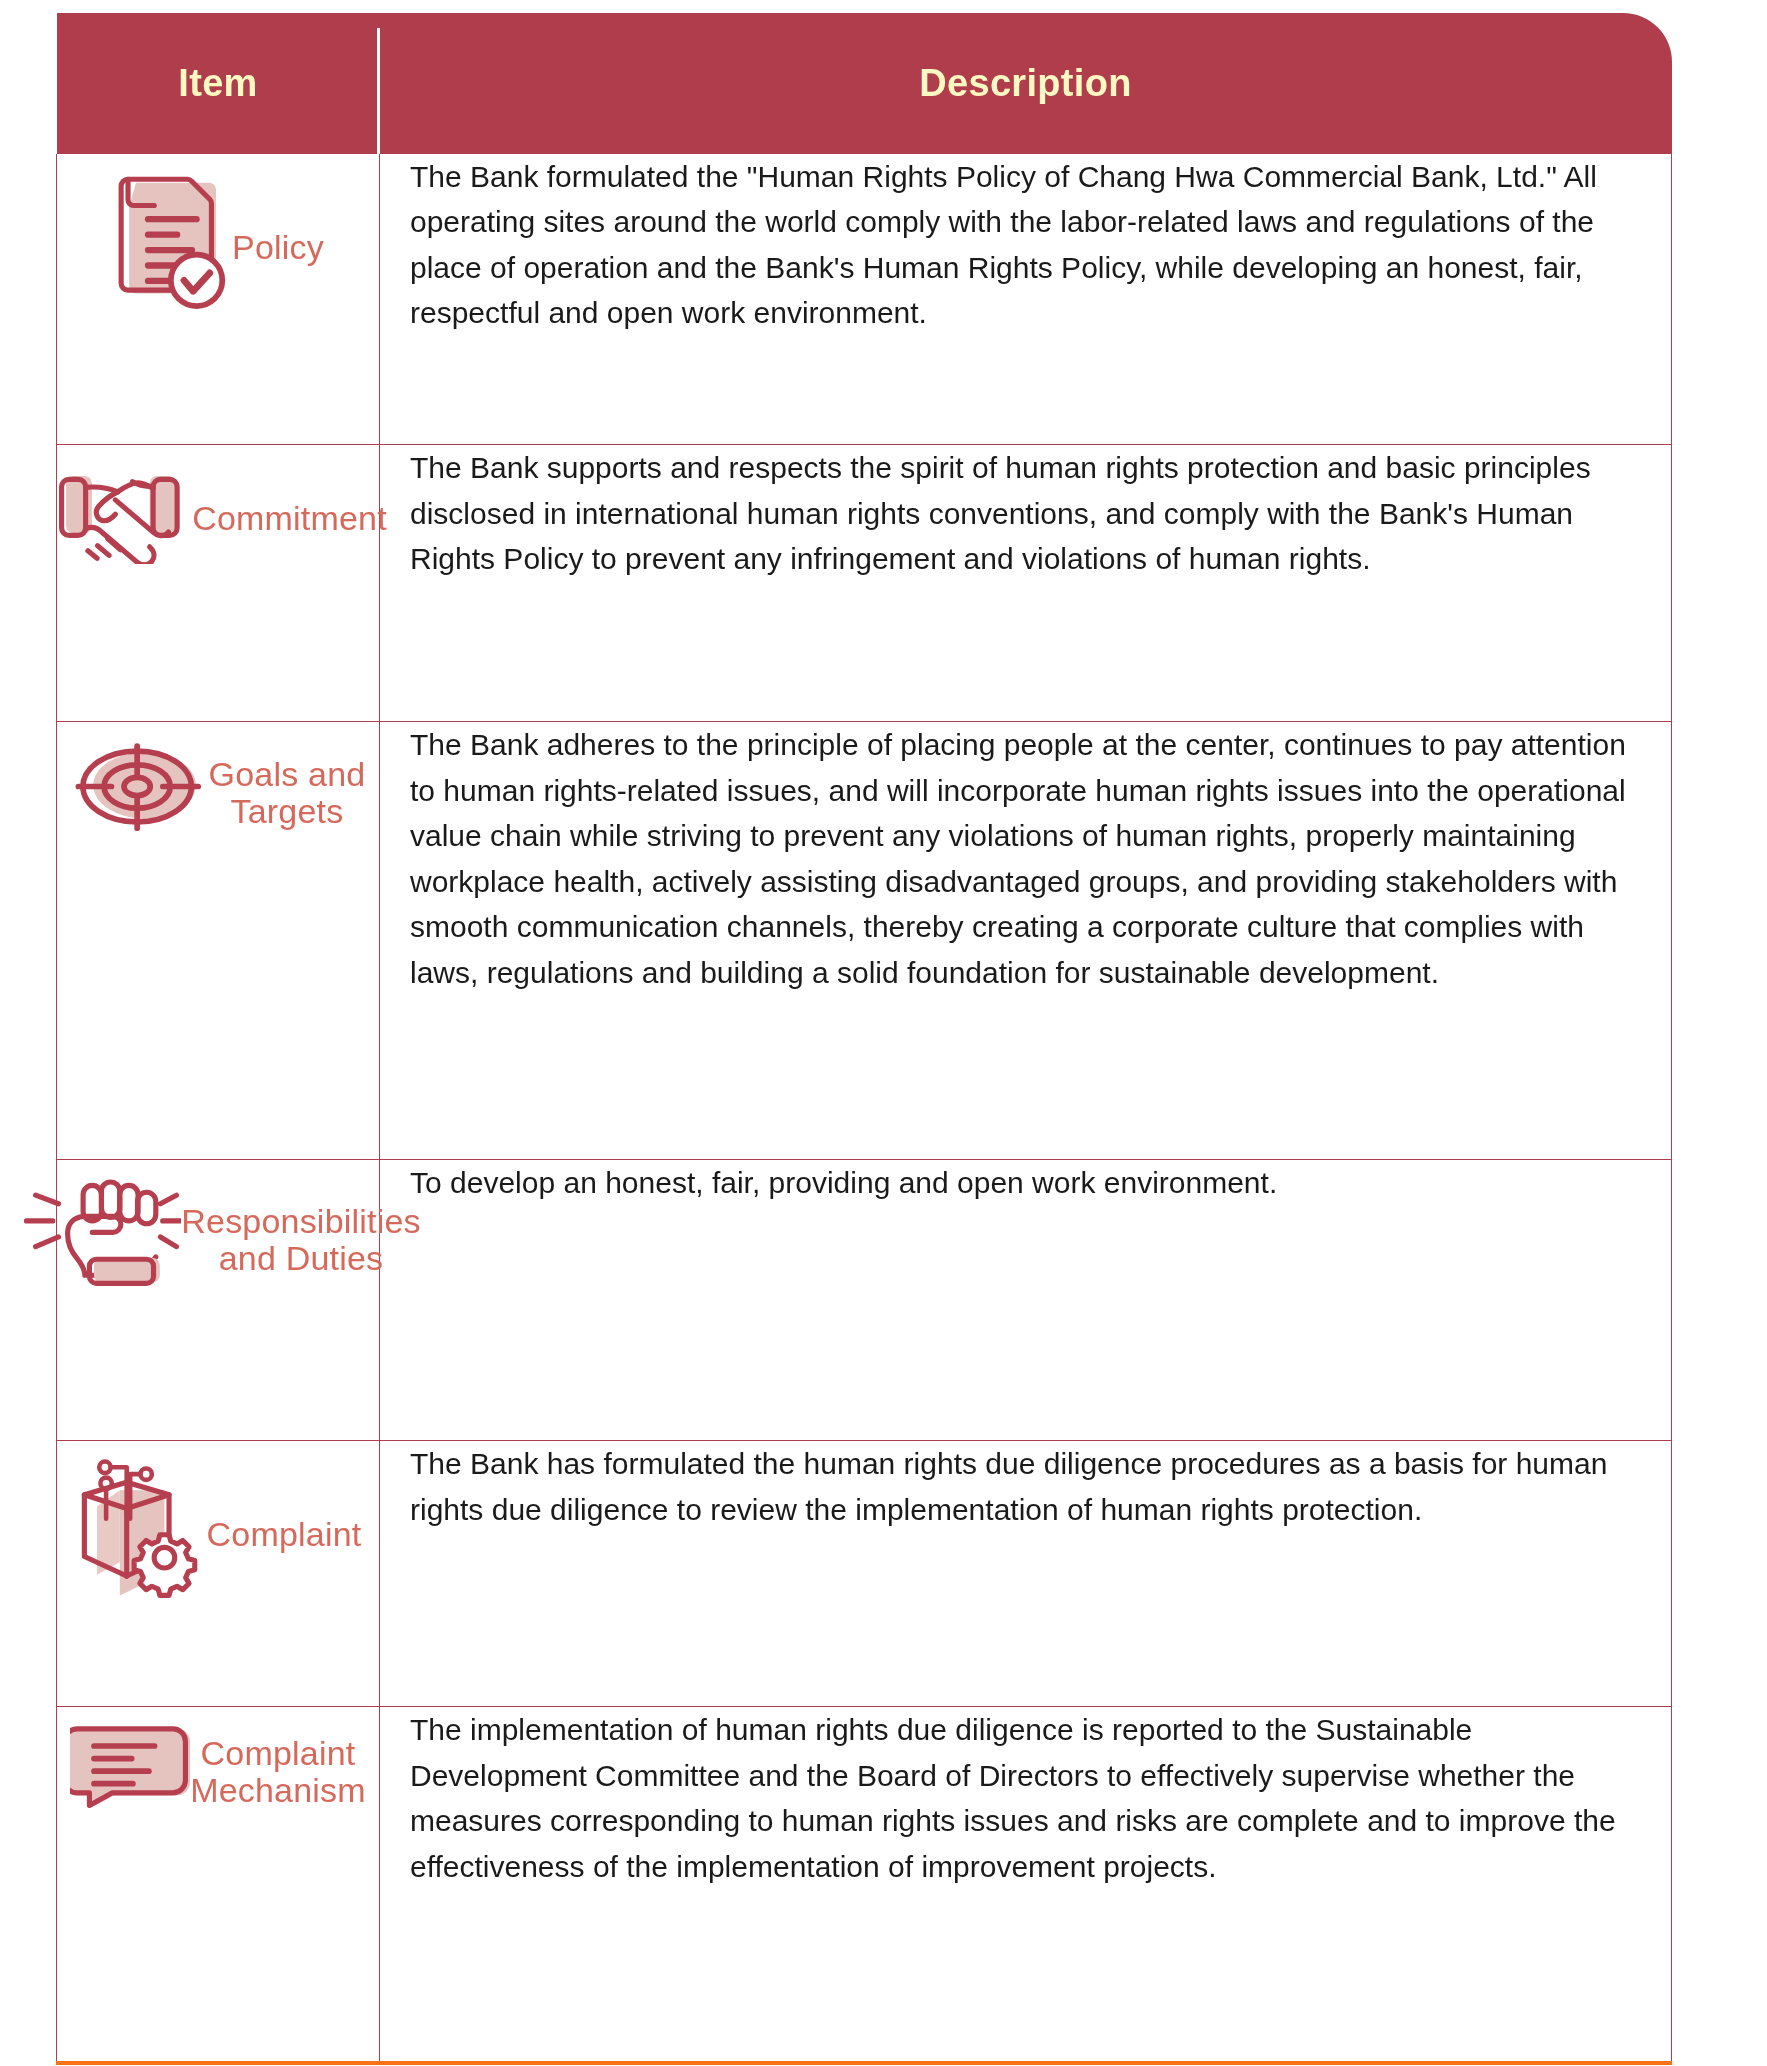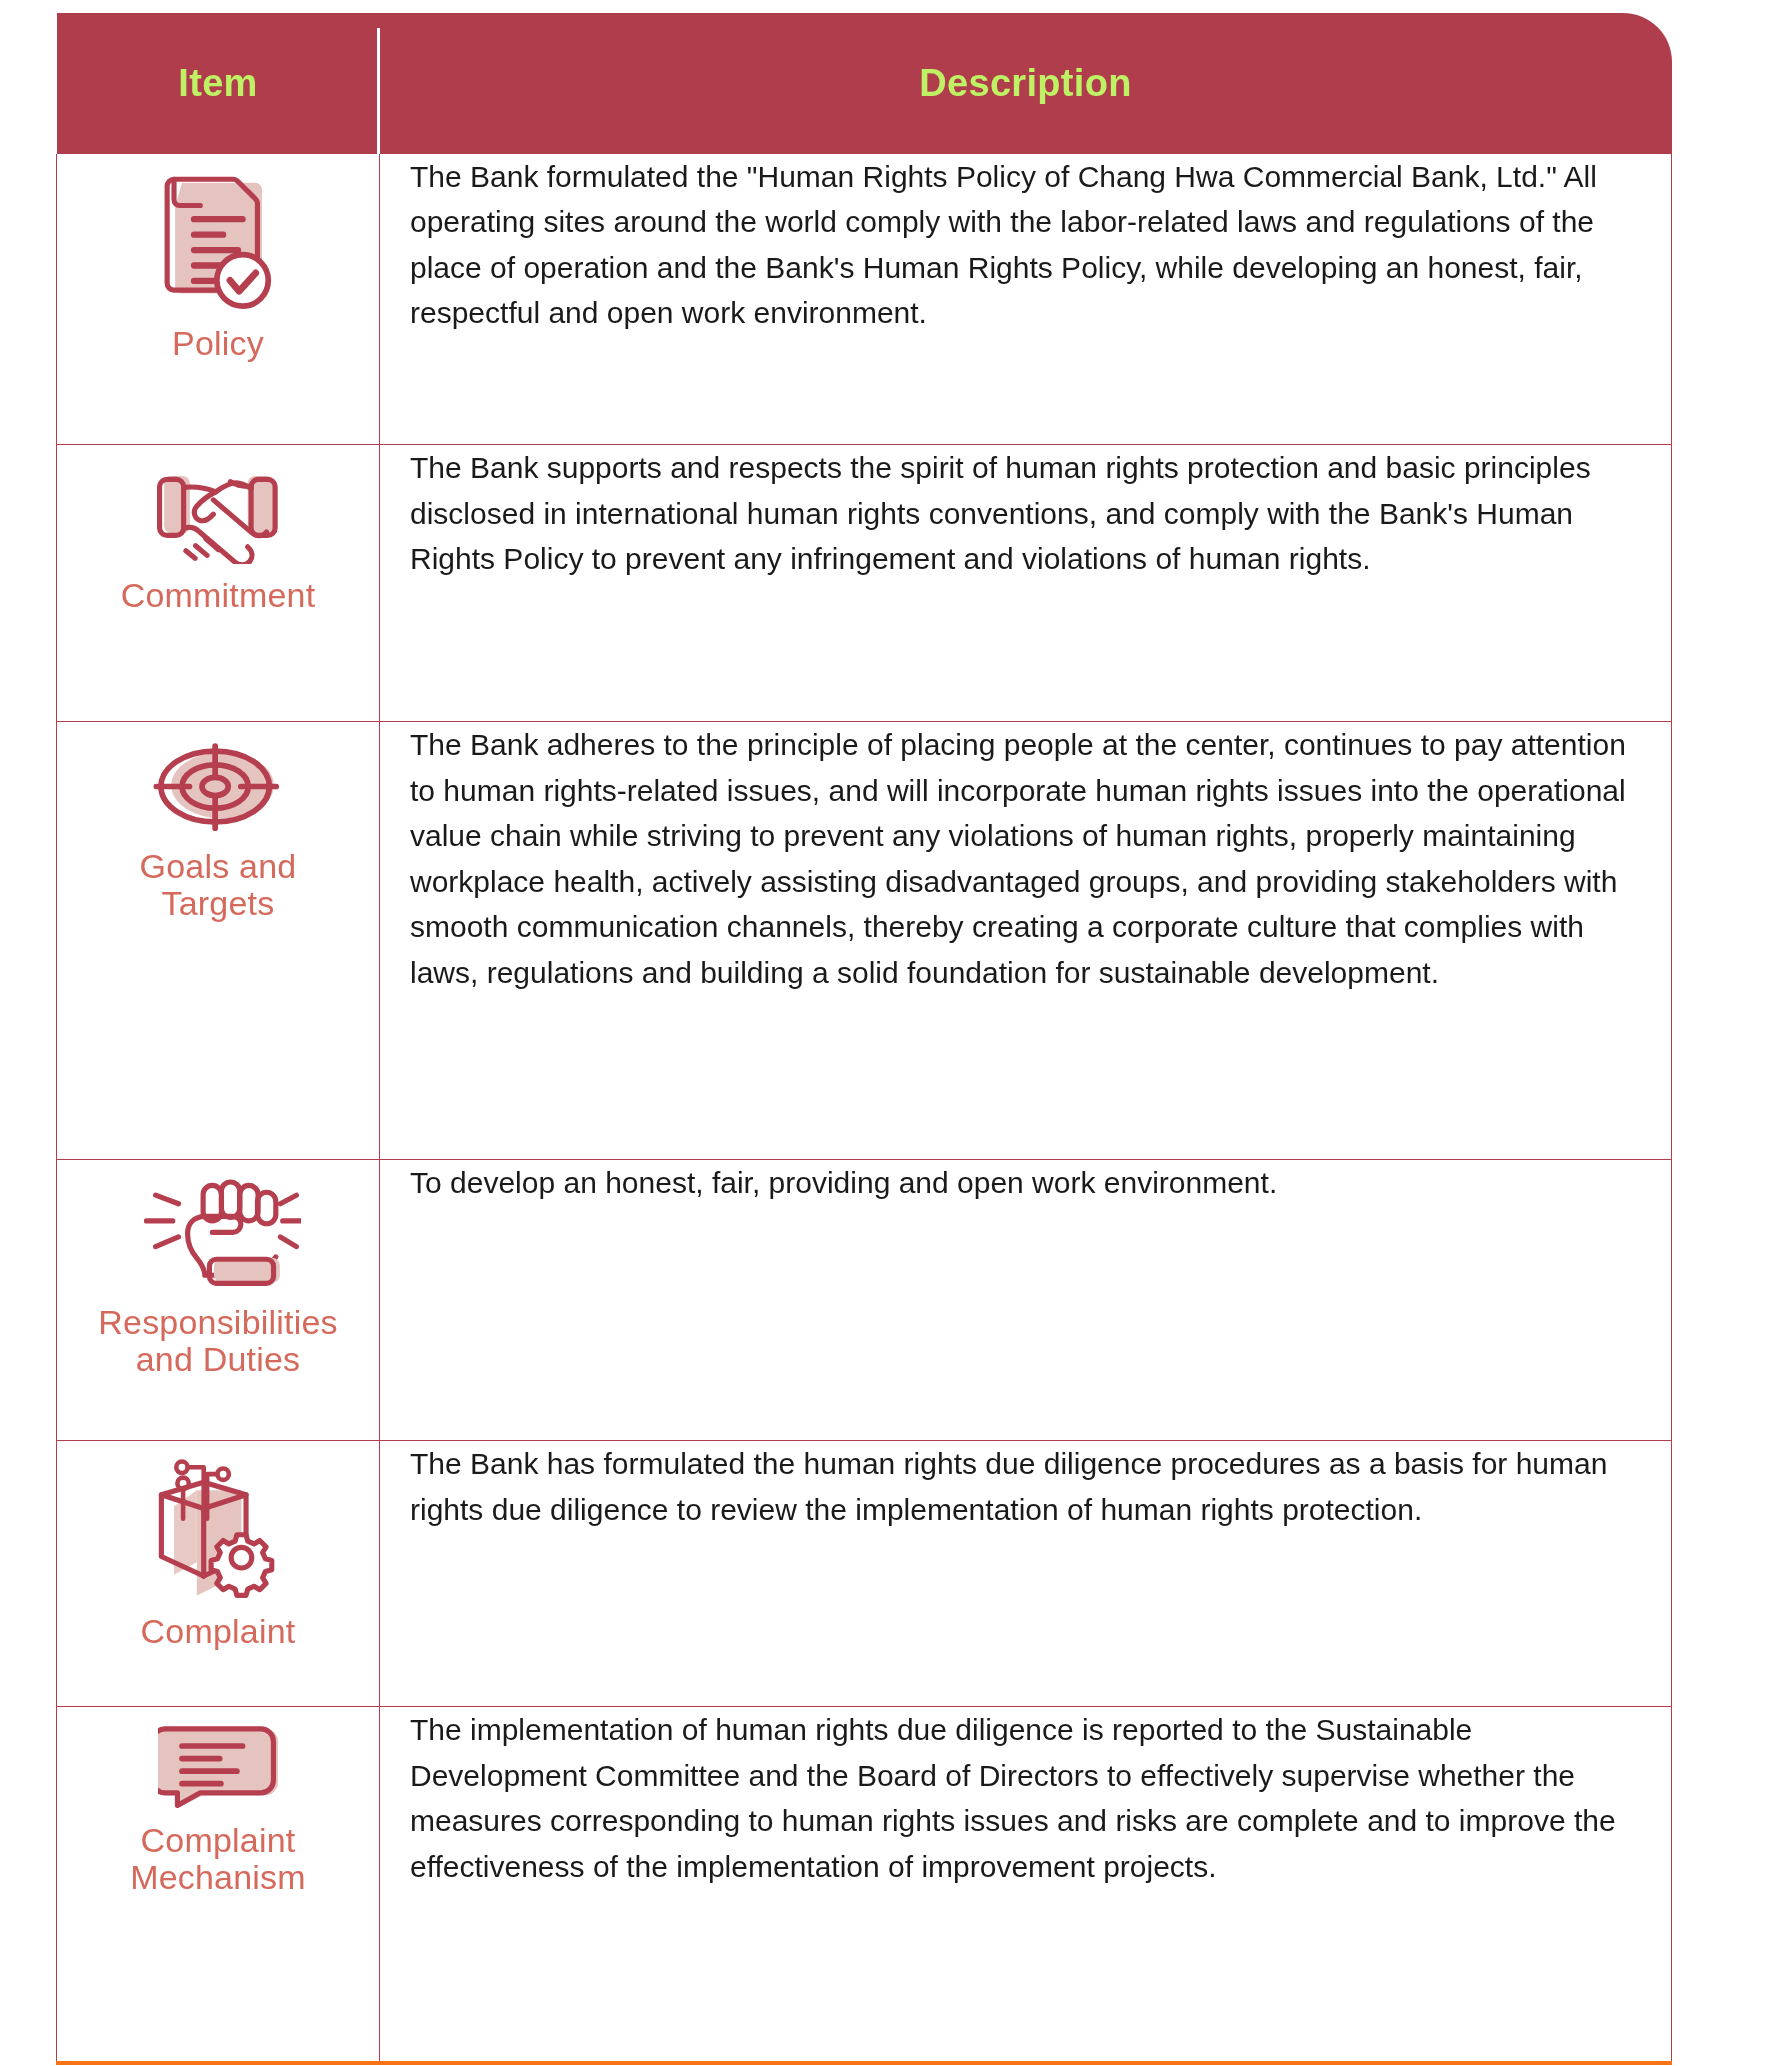--- a/index.html
+++ b/index.html
@@ -20,21 +20,21 @@
 
   .tbl{
     width:100%;
     border-collapse:collapse;
     table-layout:fixed;
   }
 
   
   .thead-row th{
     background:#AF3D4B;
-    color:#bef264;
+    color:#fef9c3;
     height:141px;
     vertical-align:middle;
     font-size:38px;
     font-weight:bold;
     letter-spacing:0.3px;
     padding:0;
     border:none;
   }
   .th-item{
     width:323px;                      
@@ -70,21 +70,21 @@
     text-align:center;
   }
   .td-desc{
     border-right:2.9px solid #AF3D4B;
     border-left:none;
   }
 
   
   .item-inner{
     display:flex;
-    flex-direction:column;
+    flex-direction:row;
     align-items:center;
     justify-content:center;
     height:100%;
     padding:16px 5.7px 15px;
   }
   .icon-box{
     display:block;
     line-height:0;
     margin-bottom:12.6px;
   }

